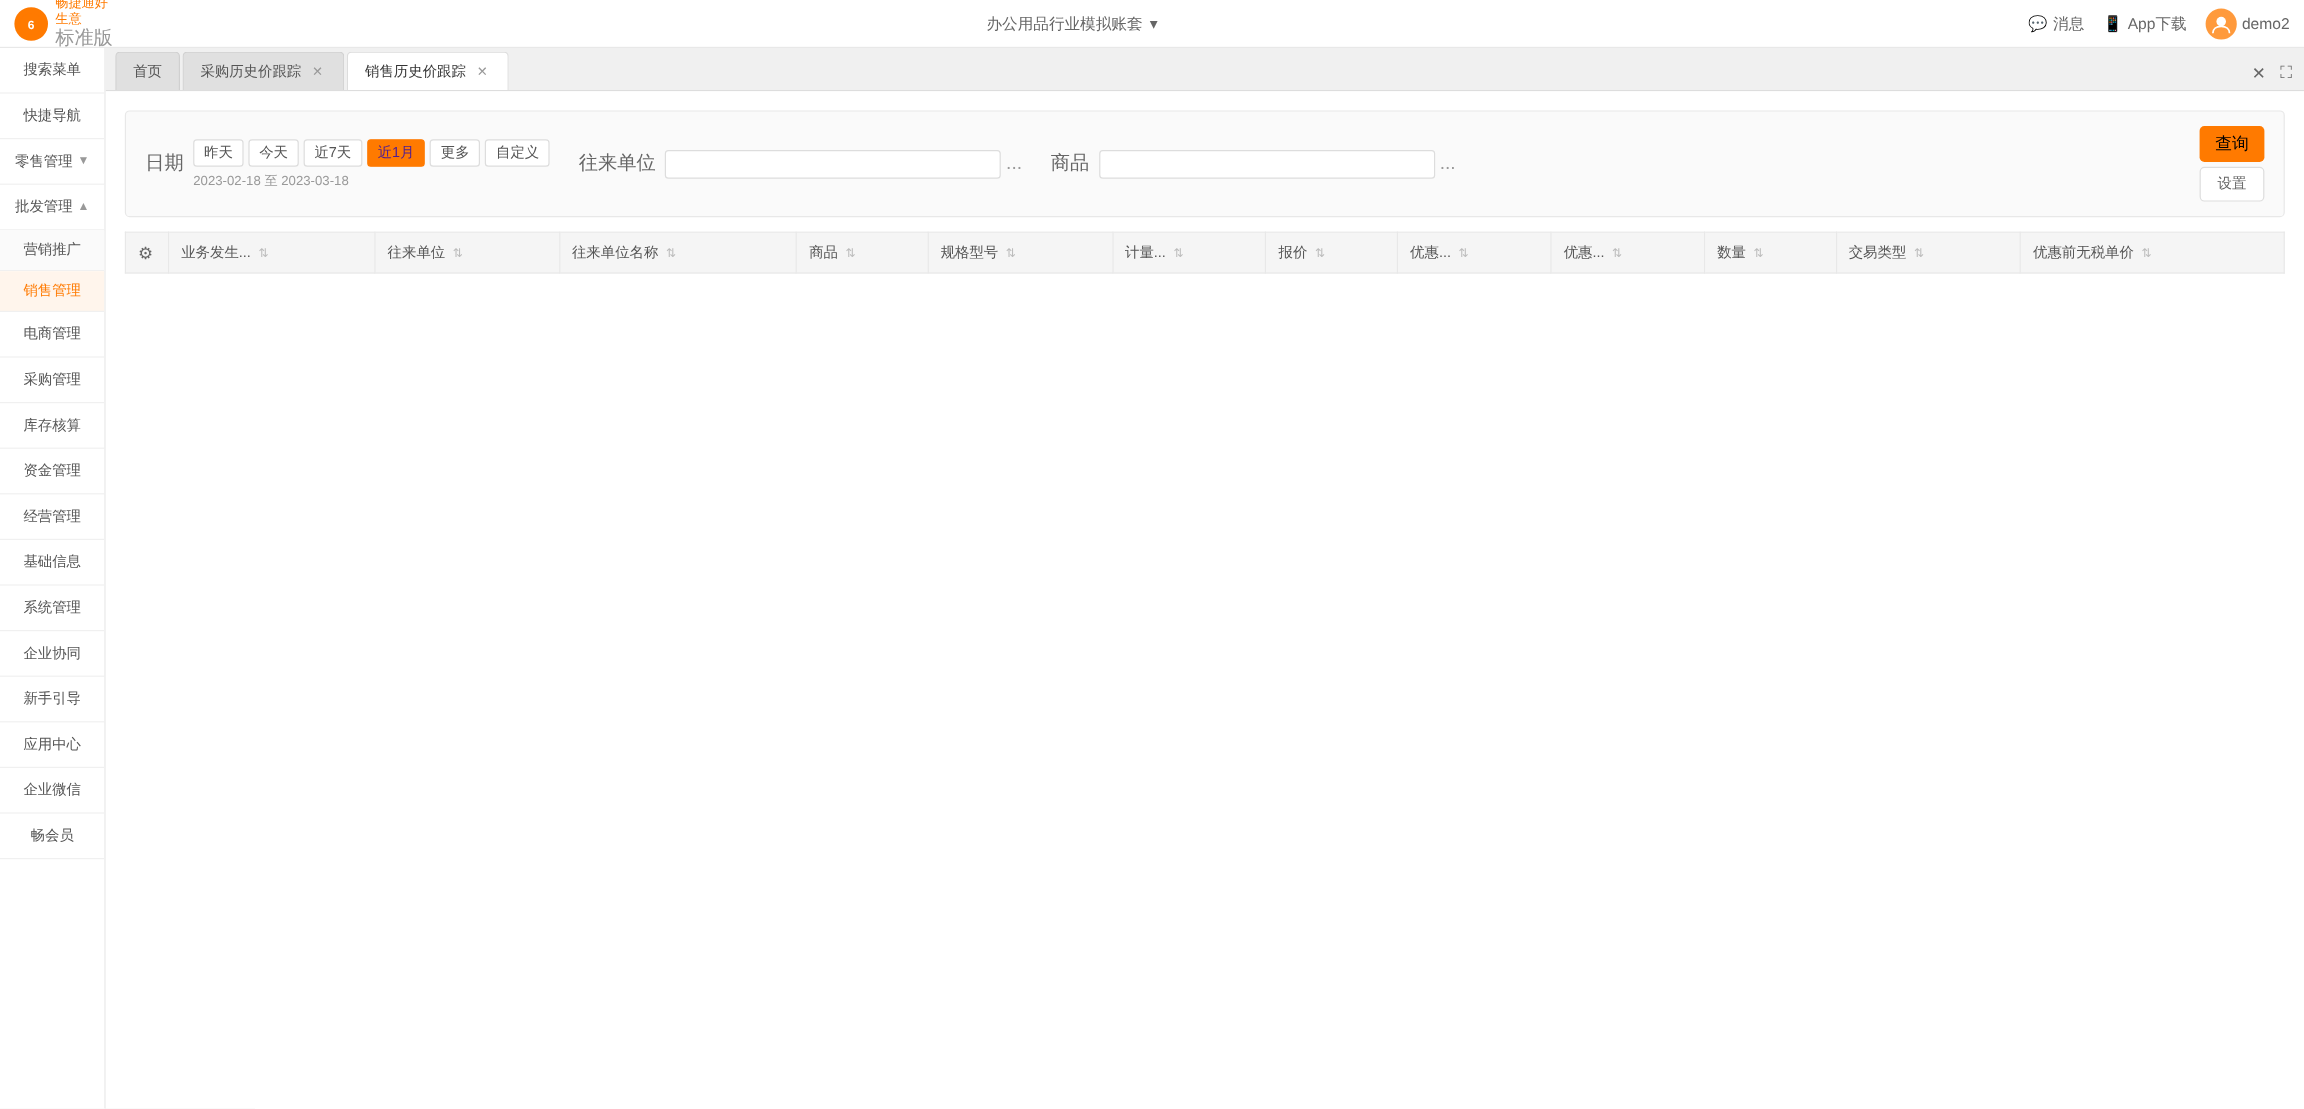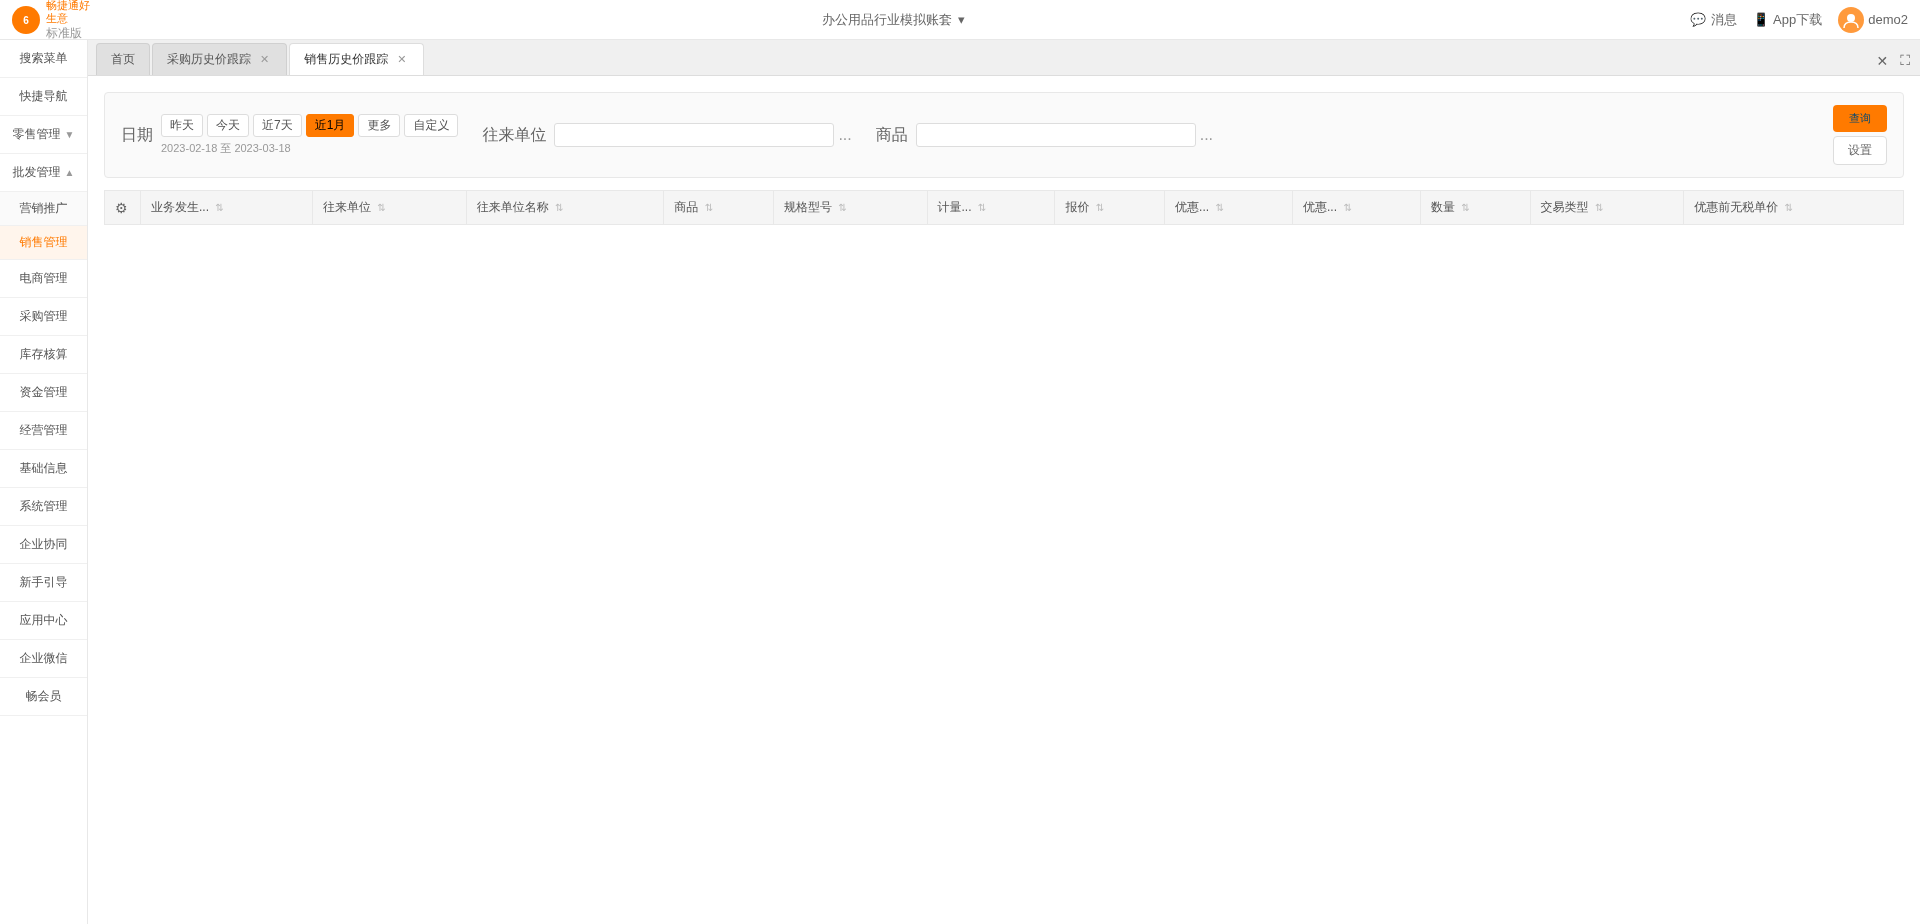--- a/index.html
+++ b/index.html
@@ -258,21 +258,21 @@
       padding: 2px 8px;
       border: 1px solid #ddd;
       border-radius: 3px;
       cursor: pointer;
       font-size: 12px;
       color: #555;
       background: #fff;
     }
     .date-btn.active {
       background: #ff7a00;
-      color: #000000;
+      color: #4c1d95;
       border-color: #ff7a00;
     }
     .date-range-text {
       font-size: 11px;
       color: #999;
       margin-top: 2px;
     }
     .filter-input-wrapper {
       display: flex;
       align-items: center;
@@ -287,25 +287,25 @@
       outline: none;
       color: #333;
     }
     .filter-dots {
       color: #999;
       cursor: pointer;
       font-size: 16px;
     }
     .query-btn {
       background: #ff7a00;
-      color: #0c4a6e;
+      color: #000000;
       border: none;
       border-radius: 4px;
       padding: 6px 8px;
-      font-size: 11px;
+      font-size: 14px;
       cursor: pointer;
       font-family: inherit;
     }
     .settings-btn {
       background: #fff;
       color: #666;
       border: 1px solid #ddd;
       border-radius: 4px;
       padding: 5px 14px;
       font-size: 12px;
@@ -369,21 +369,21 @@
   <div class="top-bar-left">
     <div class="logo-area">
       <div class="logo-icon">
         <svg width="18" height="18" viewBox="0 0 18 18" fill="none">
           <circle cx="9" cy="9" r="9" fill="#ff7a00"></circle>
           <text x="9" y="13" text-anchor="middle" fill="white" font-size="10" font-family="Arial">6</text>
         </svg>
       </div>
       <div class="logo-text">
         <div>畅捷通好生意</div>
-        <div style="color:#999;font-size:12px;">标准版</div>
+        <div style="color:#999;font-size:16px;">标准版</div>
       </div>
     </div>
   </div>
   <div class="top-bar-center">
     <span>办公用品行业模拟账套</span>
     <span>▾</span>
   </div>
   <div class="top-bar-right">
     <div class="nav-item">
       <span>💬</span>

